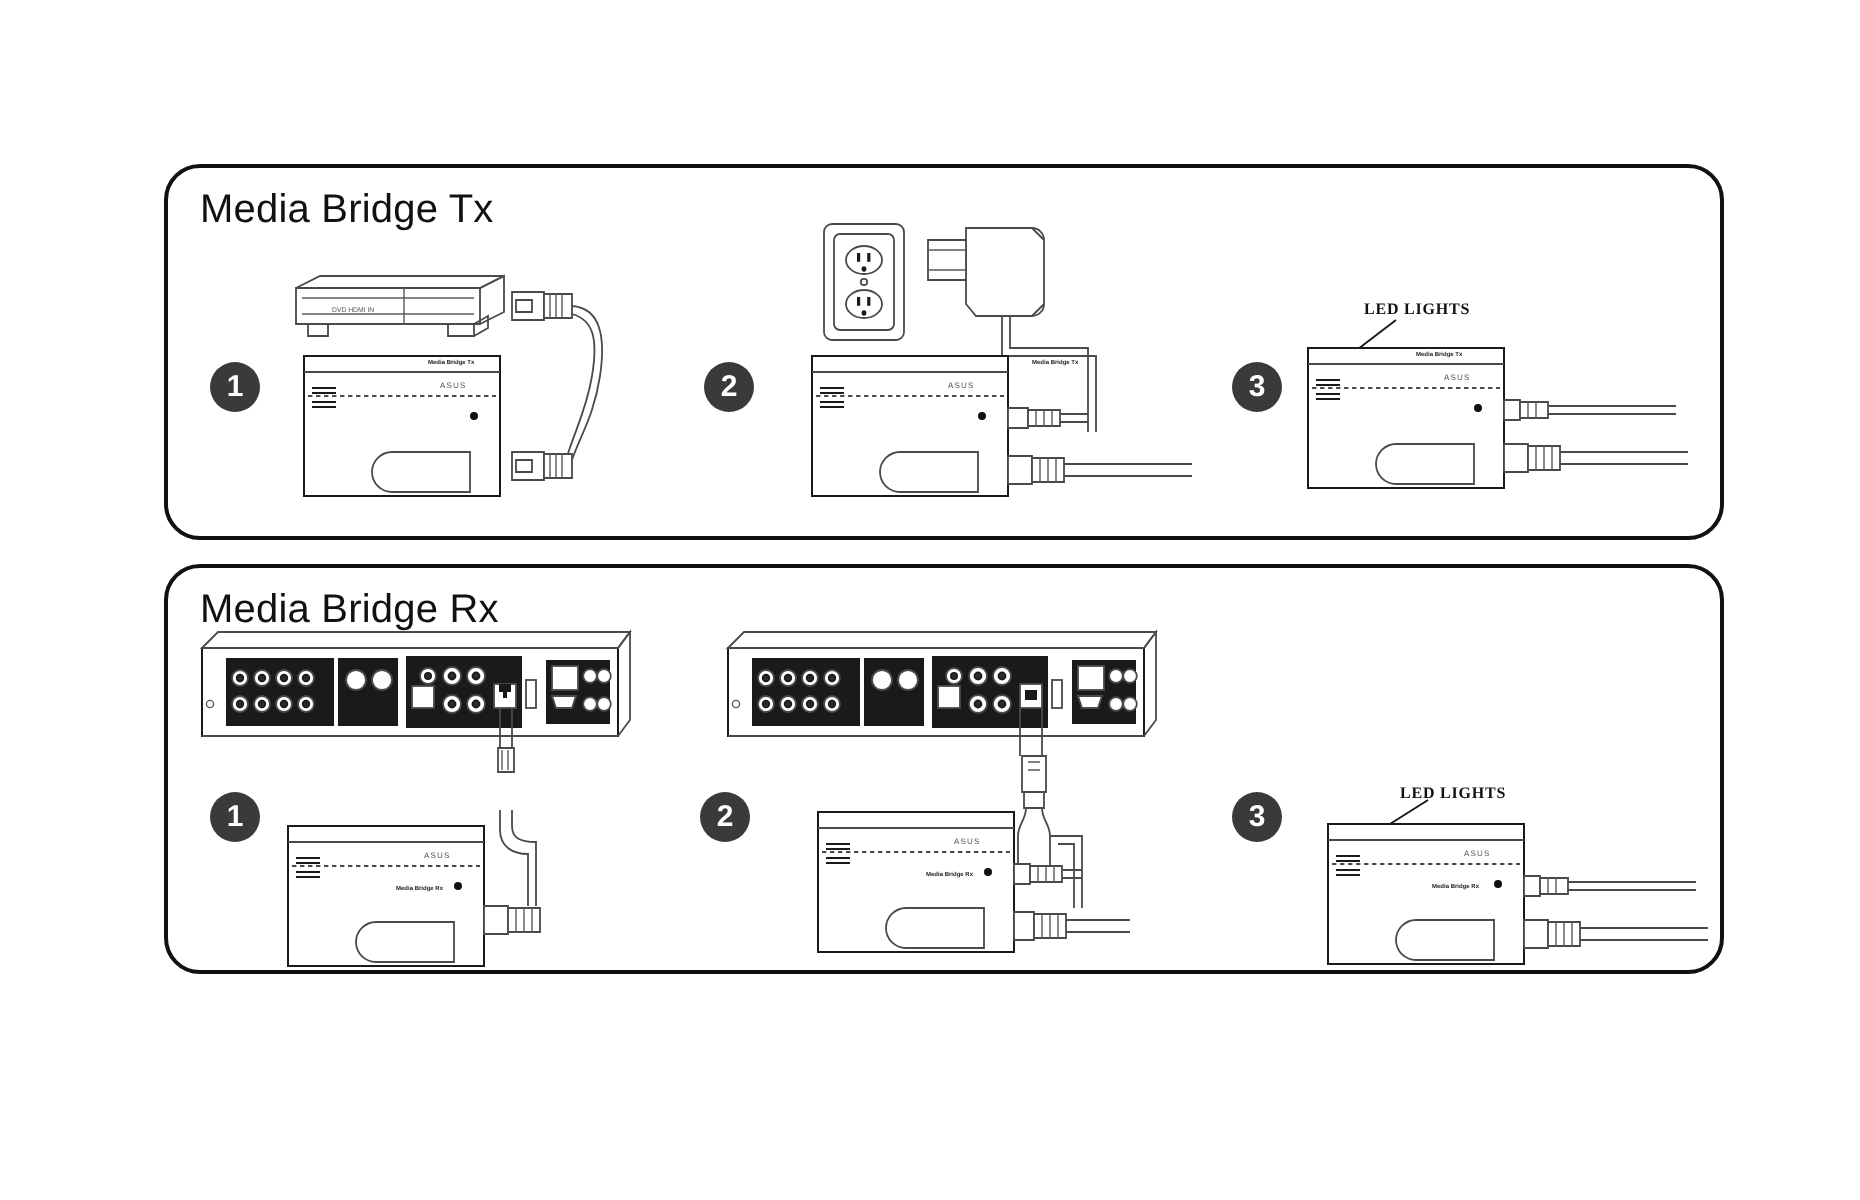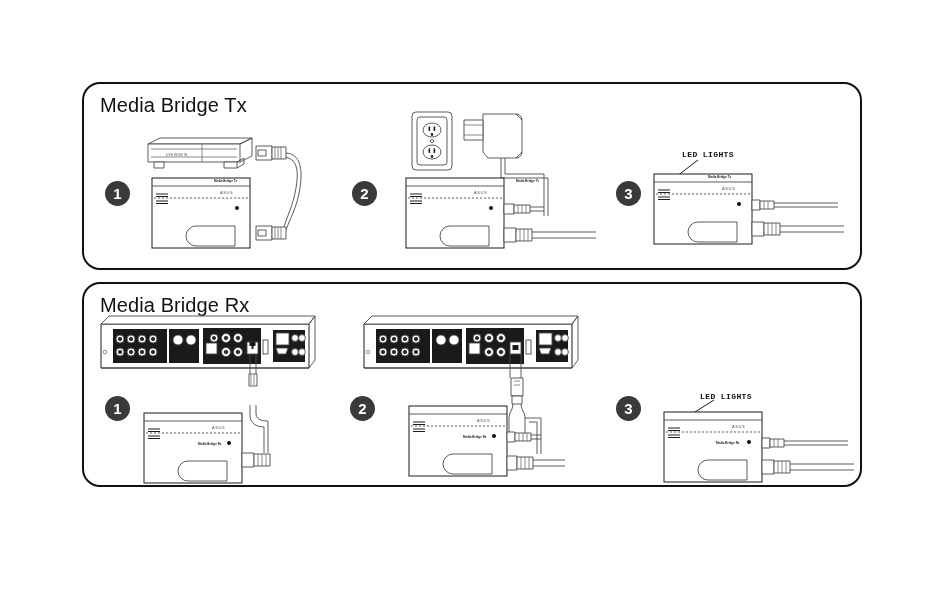--- a/index.html
+++ b/index.html
@@ -66,21 +66,21 @@
     box-sizing: border-box;
     font-family: "Liberation Sans", sans-serif;
   }
   .led-label {
     position: absolute;
     font-size: 8px;
     font-weight: 700;
     color: #111111;
     letter-spacing: 0.4px;
     white-space: nowrap;
-    font-family: Liberation Mono, monospace;
+    font-family: Liberation Serif, serif;
   }
   .art {
     position: absolute;
     left: 0;
     top: 0;
     overflow: visible;
   }
   svg { display: block; overflow: visible; }
   .ln    { fill: none; stroke: #4a4a4a; stroke-width: 0.9; }
   .ln-th { fill: none; stroke: #5a5a5a; stroke-width: 0.7; }

